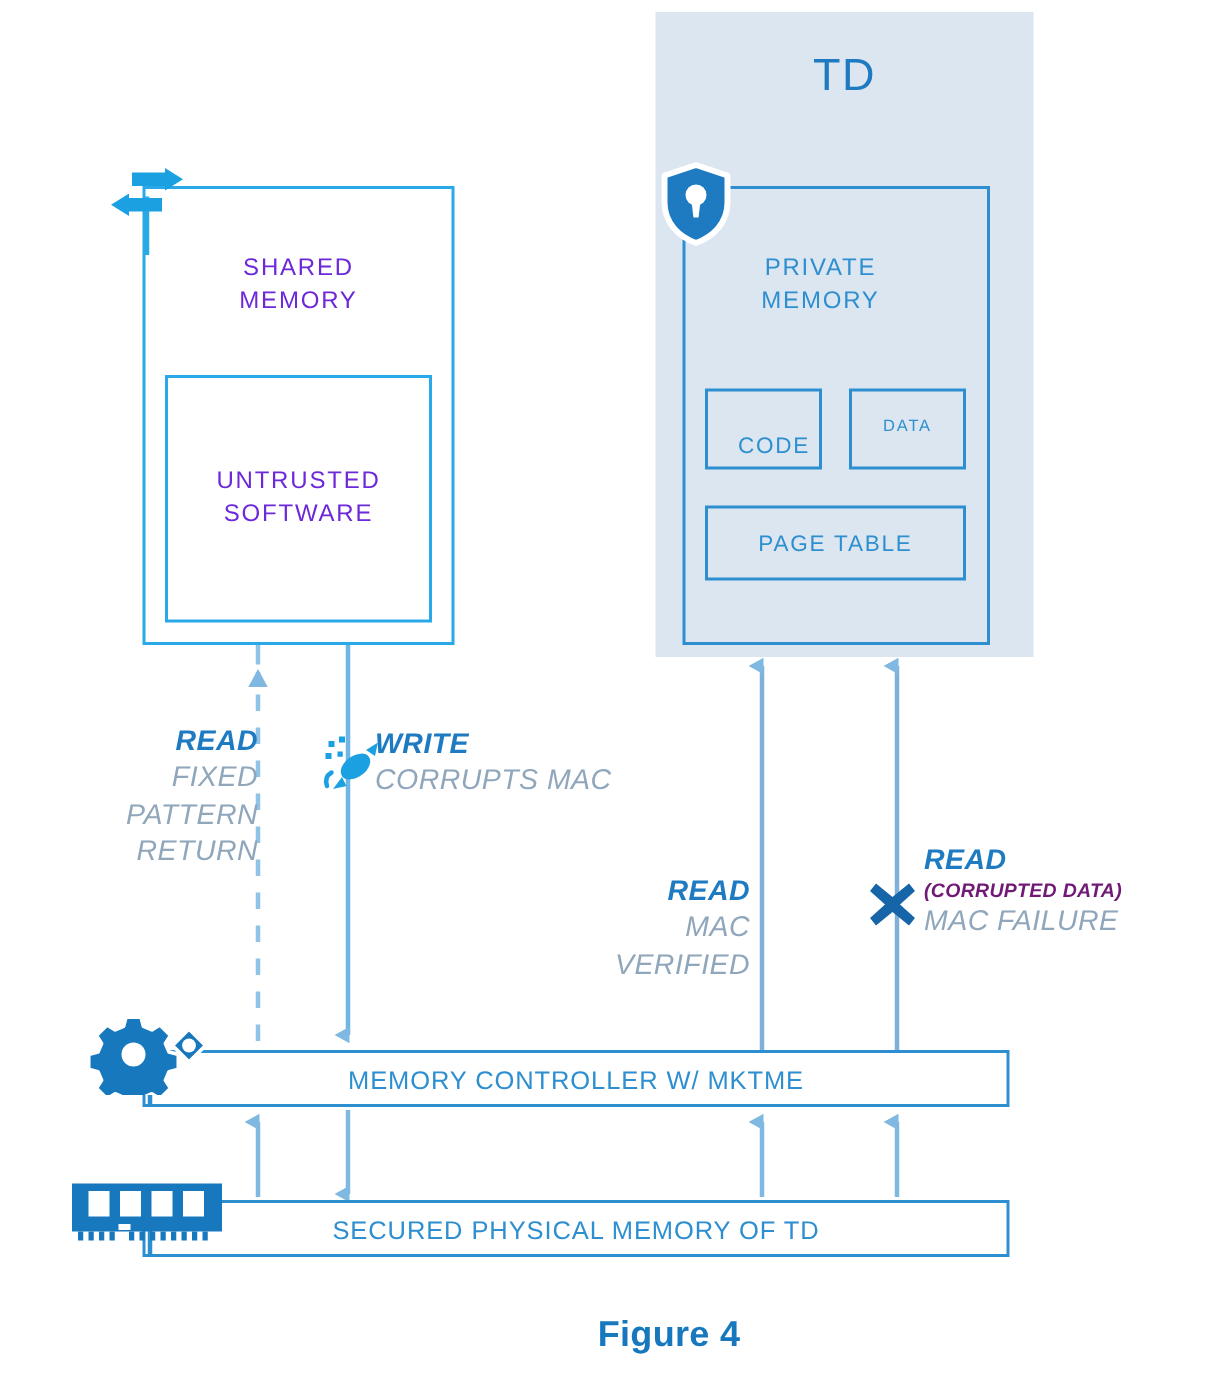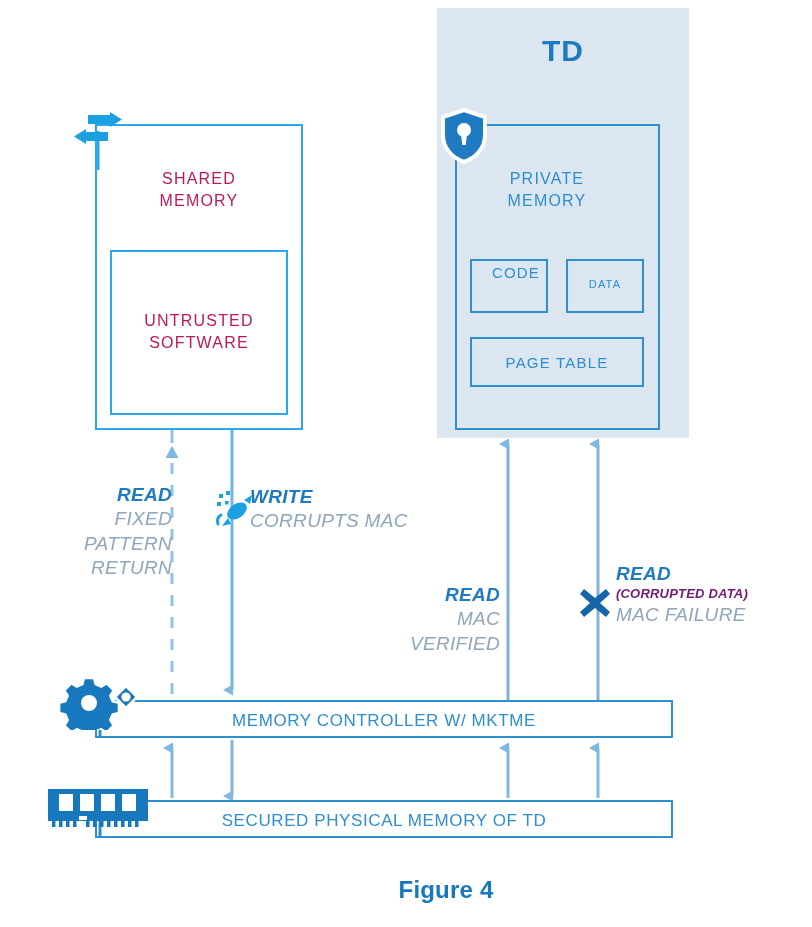--- a/index.html
+++ b/index.html
@@ -11,44 +11,44 @@
   #stage{position:absolute;left:0;top:0;width:812px;height:927px;}
 
   
   .td-panel{
     position:absolute;left:437px;top:8px;width:252px;height:430px;
     background:#dce6f0;
   }
   .td-title{
     position:absolute;left:437px;top:34px;width:252px;
     text-align:center;font-size:30px;letter-spacing:1px;
-    color:#1f7bc1;font-weight:700;
+    color:#1f7bc1;font-weight:400;
   }
 
   
   .box{position:absolute;box-sizing:border-box;background:transparent;}
   .box.cyan{border:2px solid #29a9e8;}
   .box.blue{border:2px solid #2e8fd0;}
   .box-label{
     position:absolute;left:0;width:100%;text-align:center;
-    color:#be185d;font-size:16px;letter-spacing:1.2px;line-height:1.35;
+    color:#6d28d9;font-size:16px;letter-spacing:1.2px;line-height:1.35;
   }
   .box-label.blue{color:#2e8fd0;}
 
   
   #shared-memory{left:95px;top:124px;width:208px;height:306px;}
   #shared-memory-label{left:95px;top:168px;width:208px;}
   #untrusted-software{left:110px;top:250px;width:178px;height:165px;}
   #untrusted-software-label{left:110px;top:310px;width:178px;}
 
   
   #private-memory{left:455px;top:124px;width:205px;height:306px;}
   #private-memory-label{left:455px;top:168px;width:184px;}
   #code-box{left:470px;top:259px;width:78px;height:54px;}
-  #code-label{left:470px;top:263px;width:92px;font-size:15px;}
+  #code-label{left:470px;top:288px;width:92px;font-size:15px;}
   #data-box{left:566px;top:259px;width:78px;height:54px;}
   #data-label{left:566px;top:277px;width:78px;font-size:11px;}
   #pagetable-box{left:470px;top:337px;width:174px;height:50px;}
   #pagetable-label{left:470px;top:353px;width:174px;font-size:15px;}
 
   
   #mem-controller{left:95px;top:700px;width:578px;height:38px;}
   #mem-controller-label{left:95px;top:710px;width:578px;font-size:17px;letter-spacing:.6px;}
   #phys-memory{left:95px;top:800px;width:578px;height:38px;}
   #phys-memory-label{left:95px;top:810px;width:578px;font-size:17px;letter-spacing:.6px;}

